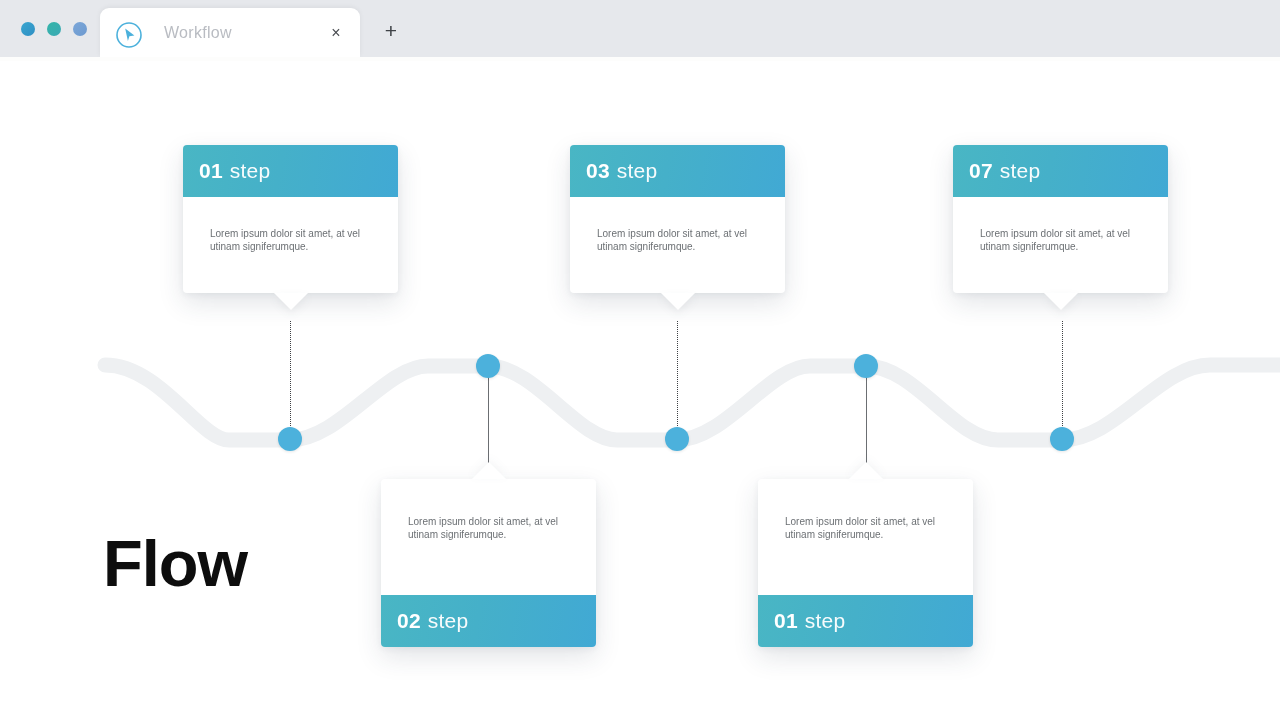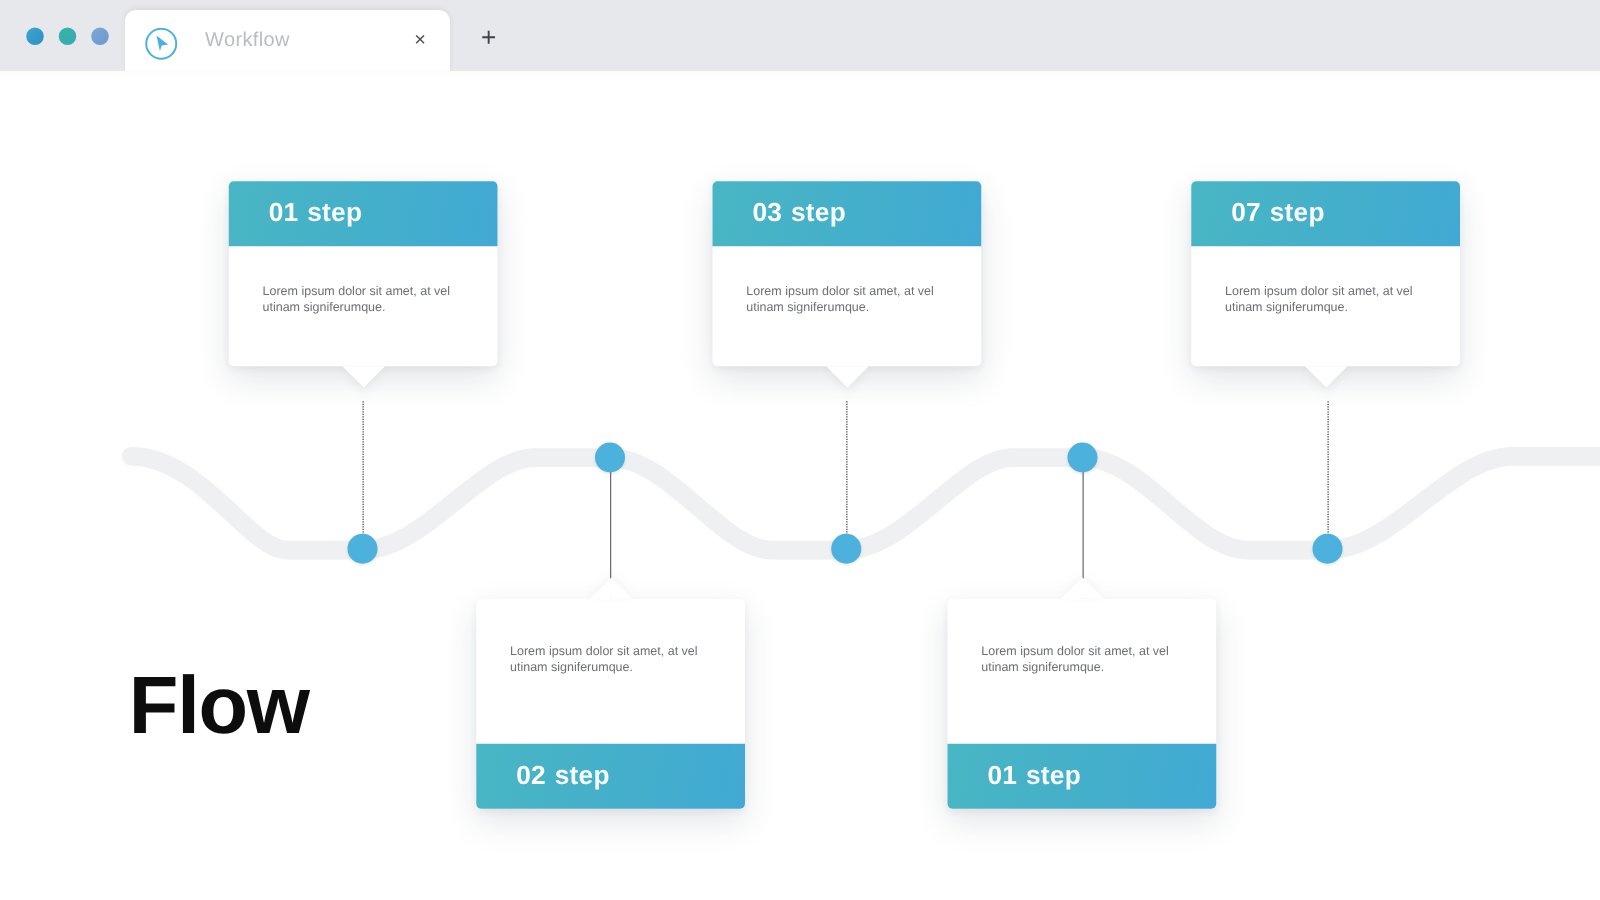--- a/index.html
+++ b/index.html
@@ -131,32 +131,32 @@
     width: 215px;
     background: #ffffff;
     border-radius: 4px;
     box-shadow: 0 10px 26px rgba(40,55,75,0.13), 0 2px 6px rgba(40,55,75,0.06);
   }
   .card-head {
     height: 52px;
     background: linear-gradient(100deg, #49b6c4 0%, #45b0c9 45%, #41a9d4 100%);
     display: flex;
     align-items: center;
-    padding-left: 32px;
+    padding-left: 16px;
     box-sizing: border-box;
     color: #ffffff;
     font-size: 21px;
     letter-spacing: 0.2px;
   }
   .card-head .num {
     font-weight: 700;
     margin-right: 7px;
   }
   .card-head .word {
-    font-weight: 700;
+    font-weight: 400;
     opacity: 0.96;
   }
   .card-body {
     padding: 30px 27px 36px 27px;
     font-size: 10px;
     line-height: 1.31;
     color: #6c7074;
   }
 
   .card.top .card-head { border-radius: 4px 4px 0 0; }

